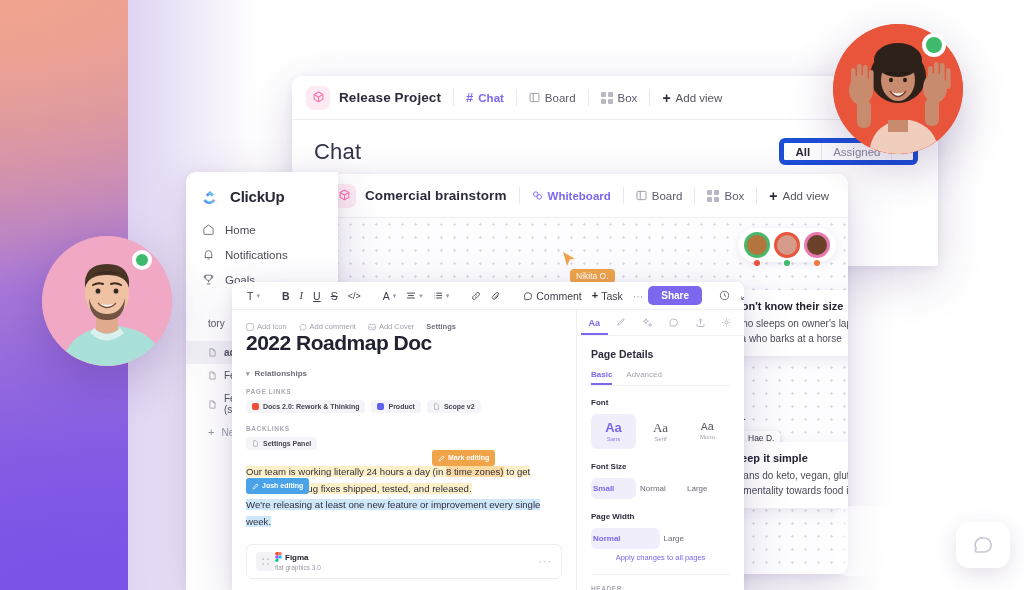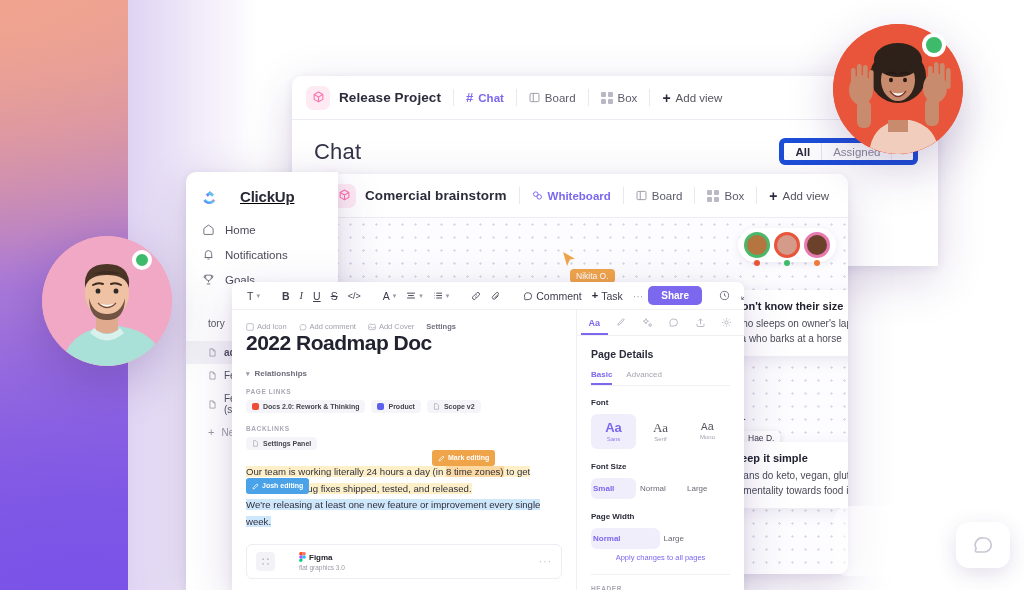--- a/index.html
+++ b/index.html
@@ -94,21 +94,21 @@
   .sticky {
     position: absolute; background: #fff; border-radius: 8px;
     box-shadow: 0 4px 16px rgba(60,30,110,.10);
     padding: 10px 12px; width: 185px;
   }
   .sticky b { display: block; font-size: 11px; color: #222230; margin-bottom: 4px; }
   .sticky p { font-size: 10px; color: #4a4a58; line-height: 1.5; }
 
   
   #w-sidebar { left: 186px; top: 172px; width: 152px; height: 418px; border-radius: 10px 0 0 0; overflow: hidden; background: #fff; }
-  .cu-logo { display: flex; align-items: center; gap: 22px; padding: 16px 0 12px 16px; text-decoration: underline; }
+  .cu-logo { display: flex; align-items: center; gap: 12px; padding: 16px 0 12px 16px; }
   .cu-word { font-size: 15px; font-weight: 800; color: #292937; letter-spacing: -.2px; }
   .nav-item { display: flex; align-items: center; gap: 10px; padding: 6px 16px; font-size: 11.5px; color: #4b4b5a; }
   .sb-sub { padding-top: 14px; }
   .sb-row { display: flex; align-items: center; gap: 7px; padding: 6px 16px 6px 22px; font-size: 10px; color: #52525f; }
   .sb-row.sel { background: #f3f2f7; font-weight: 600; }
   .sb-row.muted { color: #9a99a6; }
   .sb-tools { display: flex; align-items: center; gap: 8px; padding: 6px 14px; margin-left: auto; }
 
   
   #w-doc { left: 232px; top: 282px; width: 512px; height: 308px; border-radius: 8px 8px 0 0; overflow: hidden; }
@@ -143,21 +143,21 @@
   .para { font-size: 9.6px; color: #30303e; line-height: 1.72; position: relative; }
   .hl-yellow { background: #fdf0c8; }
   .hl-orange { background: #fbd9a0; }
   .hl-blue { background: #cfe7fb; }
   .badge {
     position: absolute; font-size: 7px; font-weight: 700; color: #fff;
     padding: 2px 6px; border-radius: 3px; display: flex; align-items: center; gap: 3px; white-space: nowrap;
   }
   .embed {
     margin-top: 14px; border: 1px solid #eeedf3; border-radius: 6px;
-    padding: 7px 9px; display: flex; align-items: center; gap: 24px;
+    padding: 7px 9px; display: flex; align-items: center; gap: 0;
   }
   .embed .thumb { width: 19px; height: 19px; border-radius: 4px; background: #f3f2f7; display:flex;align-items:center;justify-content:center; }
   .embed .t1 { font-size: 8px; font-weight: 700; color: #23222e; display:flex; align-items:center; gap:3px;}
   .embed .t2 { font-size: 6.5px; color: #9b9aa7; margin-top: 2px; }
   .embed .dots { margin-left: auto; color: #bcbbc7; font-size: 10px; letter-spacing: 1px; }
 
   
   .doc-panel { position: absolute; right: 0; top: 28px; width: 168px; bottom: 0; background: #fff; border-left: 1px solid #f0eff4; }
   .panel-tabs { display: flex; align-items: center; height: 26px; border-bottom: 1px solid #f0eff4; padding: 0 4px; }
   .ptab { flex: 1; display: flex; align-items: center; justify-content: center; height: 100%; color: #b6b5c2; font-size: 9px; }

